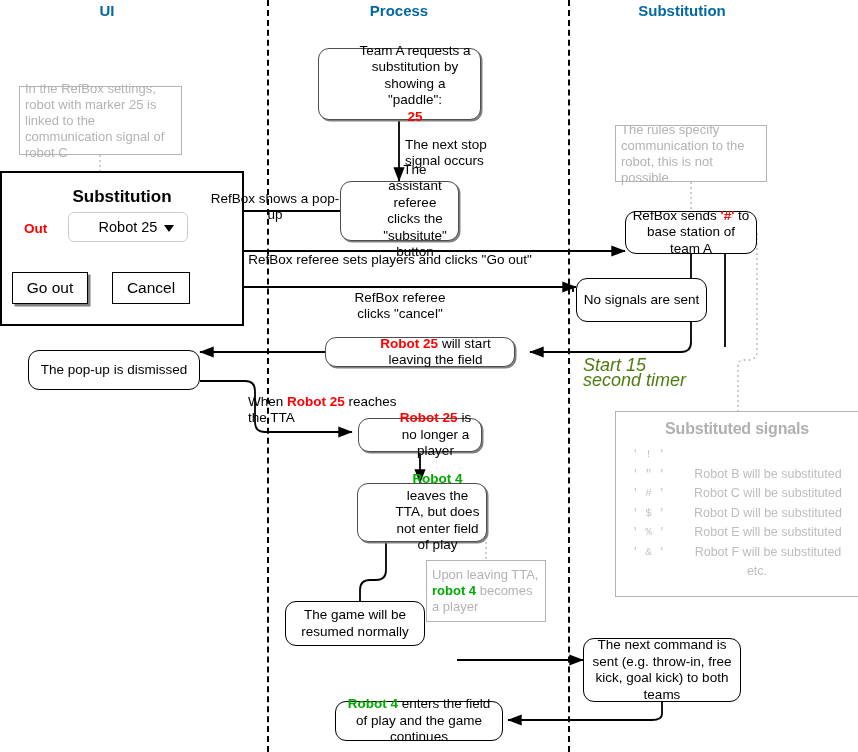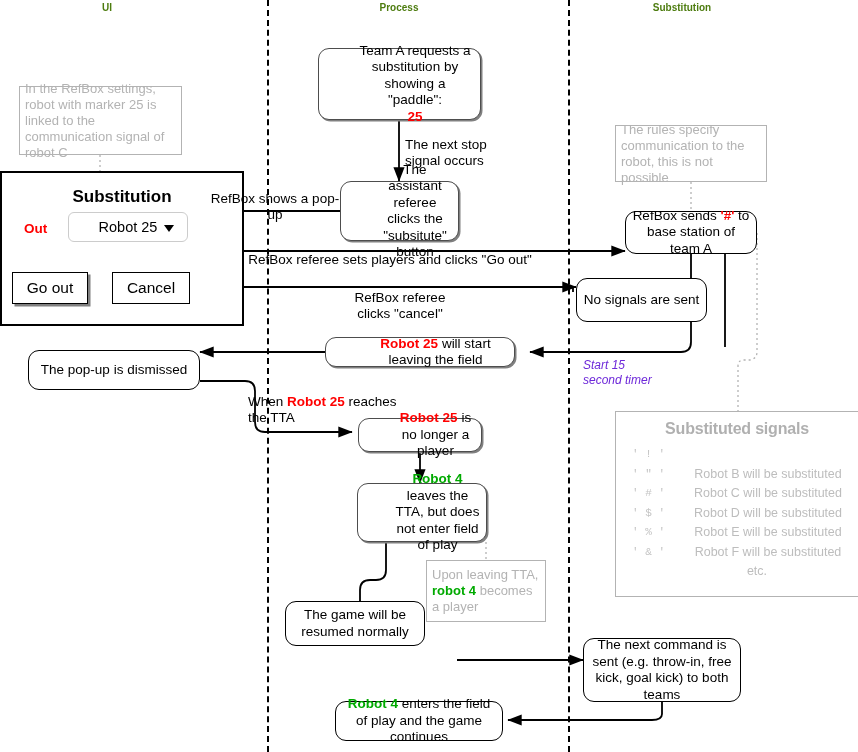--- a/index.html
+++ b/index.html
@@ -13,23 +13,23 @@
   }
   #canvas {
     position: relative;
     width: 858px;
     height: 752px;
     background: #ffffff;
     overflow: hidden;
   }
   .lane-title {
     position: absolute;
-    font-size: 10px;
+    font-size: 15px;
     font-weight: bold;
-    color: #4d7c0f;
+    color: #0369a1;
     text-align: center;
     white-space: nowrap;
   }
   .lane-divider {
     position: absolute;
     top: 0;
     width: 0;
     height: 752px;
     border-left: 2px dashed #000000;
   }
@@ -83,24 +83,24 @@
     line-height: 16px;
     color: #000000;
     text-align: center;
     white-space: pre-line;
   }
   .edge-label.left {
     text-align: left;
   }
   .timer-label {
     position: absolute;
-    font-size: 12px;
+    font-size: 18px;
     line-height: 15px;
     font-style: italic;
-    color: #6d28d9;
+    color: #4d7c0f;
     white-space: pre-line;
   }
   .red  { color: #ff0000; font-weight: bold; }
   .green{ color: #00aa00; font-weight: bold; }
   
   .dialog {
     position: absolute;
     box-sizing: border-box;
     background: #ffffff;
     border: 2.2px solid #000000;

